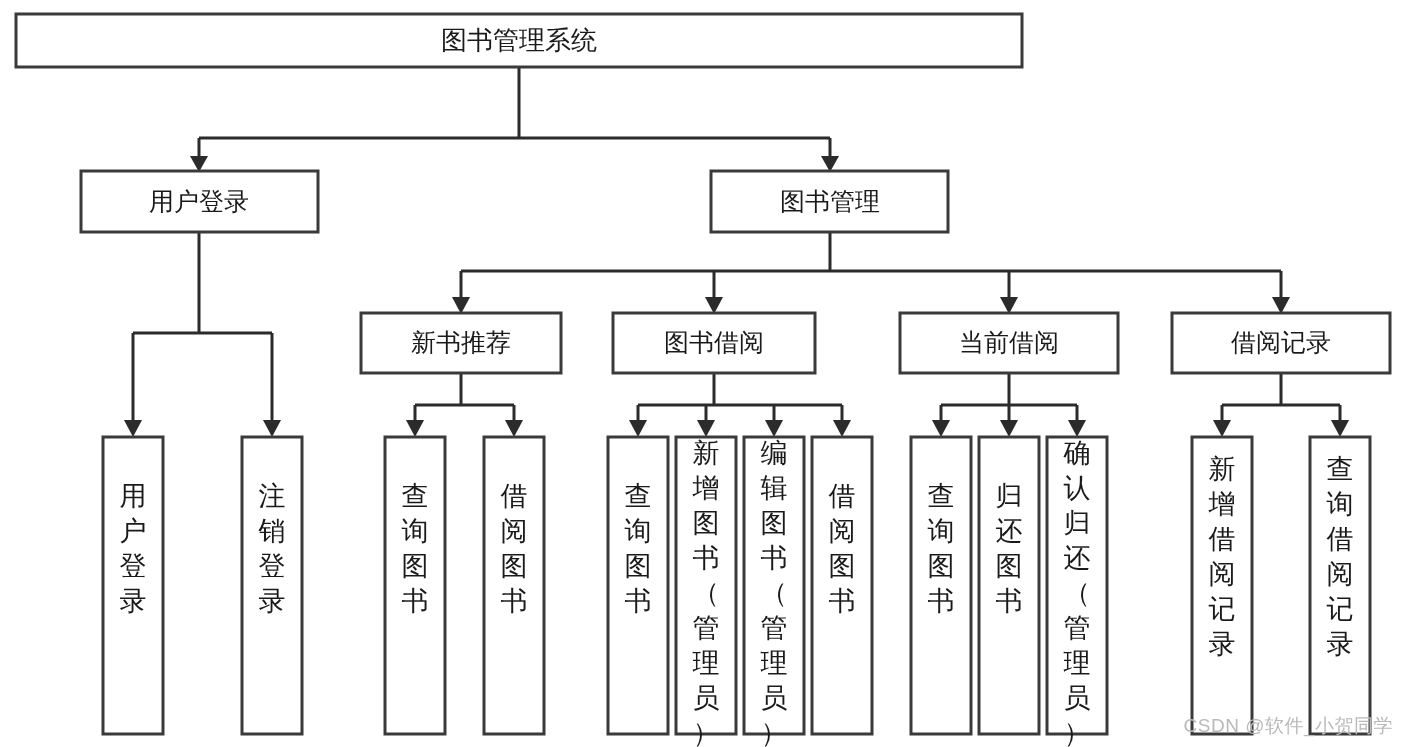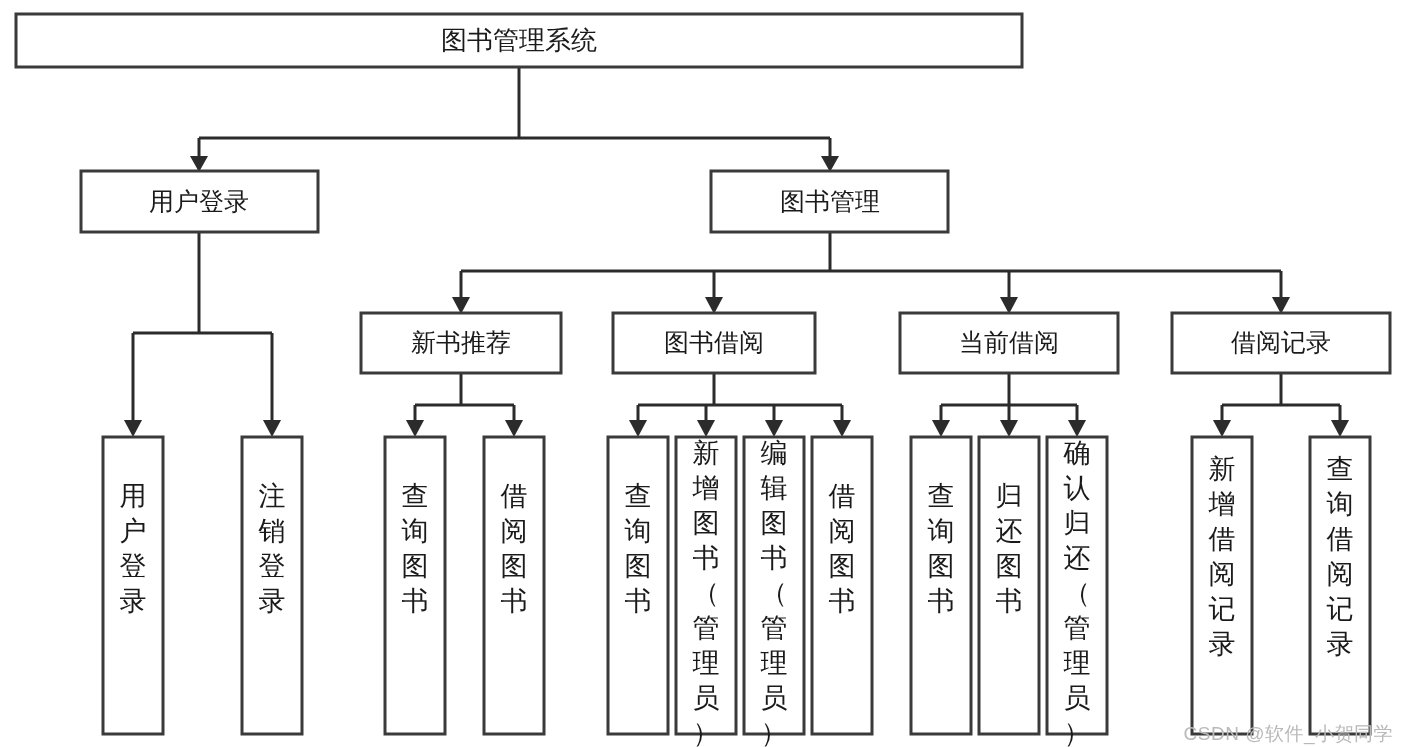--- a/index.html
+++ b/index.html
@@ -47,21 +47,21 @@
     stroke-width: 3;
     fill: none;
   }
   .arrowhead {
     fill: #2b2b2b;
     stroke: none;
   }
   .watermark {
     position: absolute;
     right: 12px;
-    bottom: 0;
+    bottom: 8px;
     font-family: "Liberation Sans", "DejaVu Sans", sans-serif;
     font-size: 19px;
     color: #b9b9b9;
     white-space: nowrap;
     letter-spacing: 0.5px;
   }
 </style>
 </head>
 <body>
 

